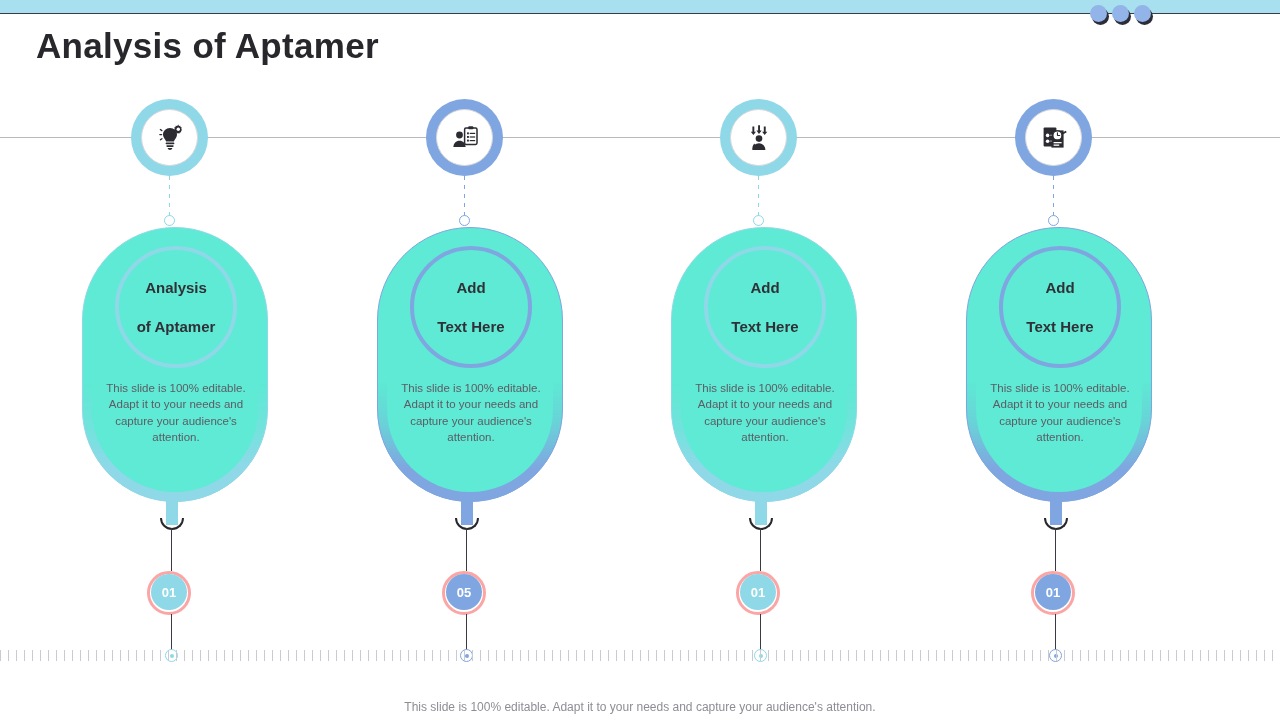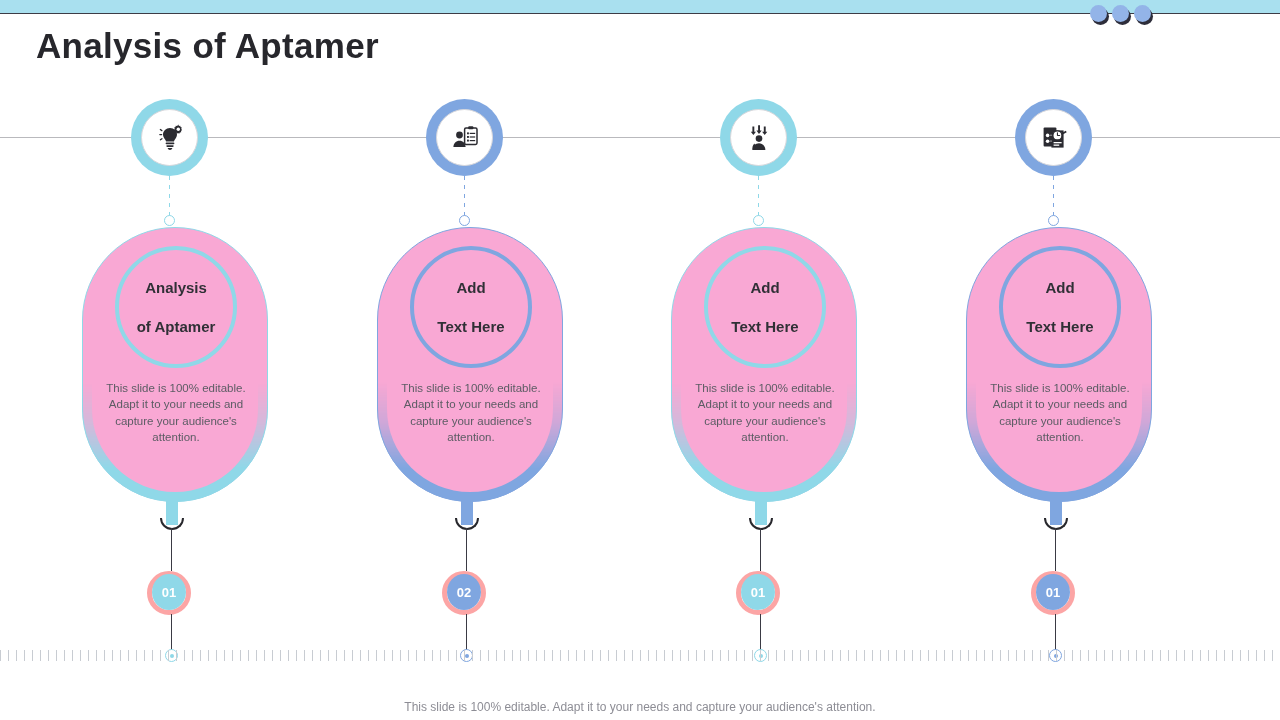--- a/index.html
+++ b/index.html
@@ -104,21 +104,21 @@
     border: 1px solid currentColor;
   }
 
   
   .card {
     position: absolute;
     left: 7px; top: 227px;
     width: 186px; height: 275px;
     border-radius: 93px;
     box-sizing: border-box;
-    background: #f9a8d4;
+    background: #5eead4;
     border: 1px solid currentColor;
     overflow: visible;
   }
   
   .card .band {
     position: absolute;
     left: -1px; right: -1px; bottom: -1px;
     height: 120px;
     border-bottom-left-radius: 93px;
     border-bottom-right-radius: 93px;
@@ -189,23 +189,23 @@
     width: 1px; height: 41px;
     background: #3a3a44;
   }
 
   
   .badge-ring {
     position: absolute;
     left: 72px; top: 571px;
     width: 44px; height: 44px;
     border-radius: 50%;
-    border: 5px solid #fca5a5;
-    box-sizing: border-box;
-    display: flex; align-items: flex-end; justify-content: center;
+    border: 3px solid #fca5a5;
+    box-sizing: border-box;
+    display: flex; align-items: flex-start; justify-content: center;
     background: #ffffff;
   }
   .badge {
     width: 36px; height: 36px;
     border-radius: 50%;
     background: currentColor;
     display: flex; align-items: center; justify-content: center;
   }
   .badge span {
     font-size: 13px;
@@ -343,21 +343,21 @@
         </span>
       </div>
       <div class="card-body">This slide is 100% editable. Adapt it to your needs and capture your audience's attention.</div>
     </div>
     <div class="card-stem"></div>
     <div class="card-cup"></div>
 
     <div class="stem-line"></div>
     <div class="badge-ring">
       <div class="badge">
-        <span>02</span>
+        <span>05</span>
       </div>
     </div>
     <div class="stem-line2"></div>
     <div class="ruler-node" style="color: rgb(127, 166, 224);">
         <i></i>
       </div>
   </div>
 
   <div class="col" id="col2" style="left: 664px; color: rgb(143, 216, 232);">
     <div class="icon-ring" style="background: rgb(143, 216, 232);">

